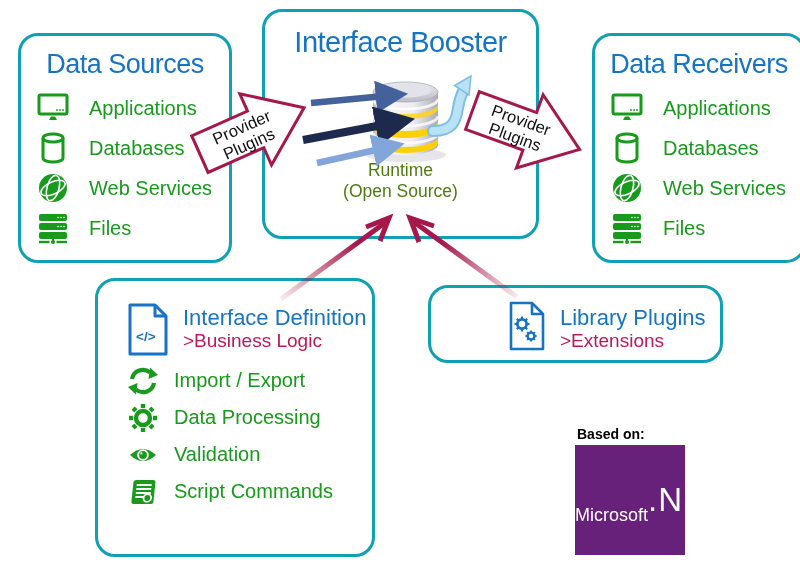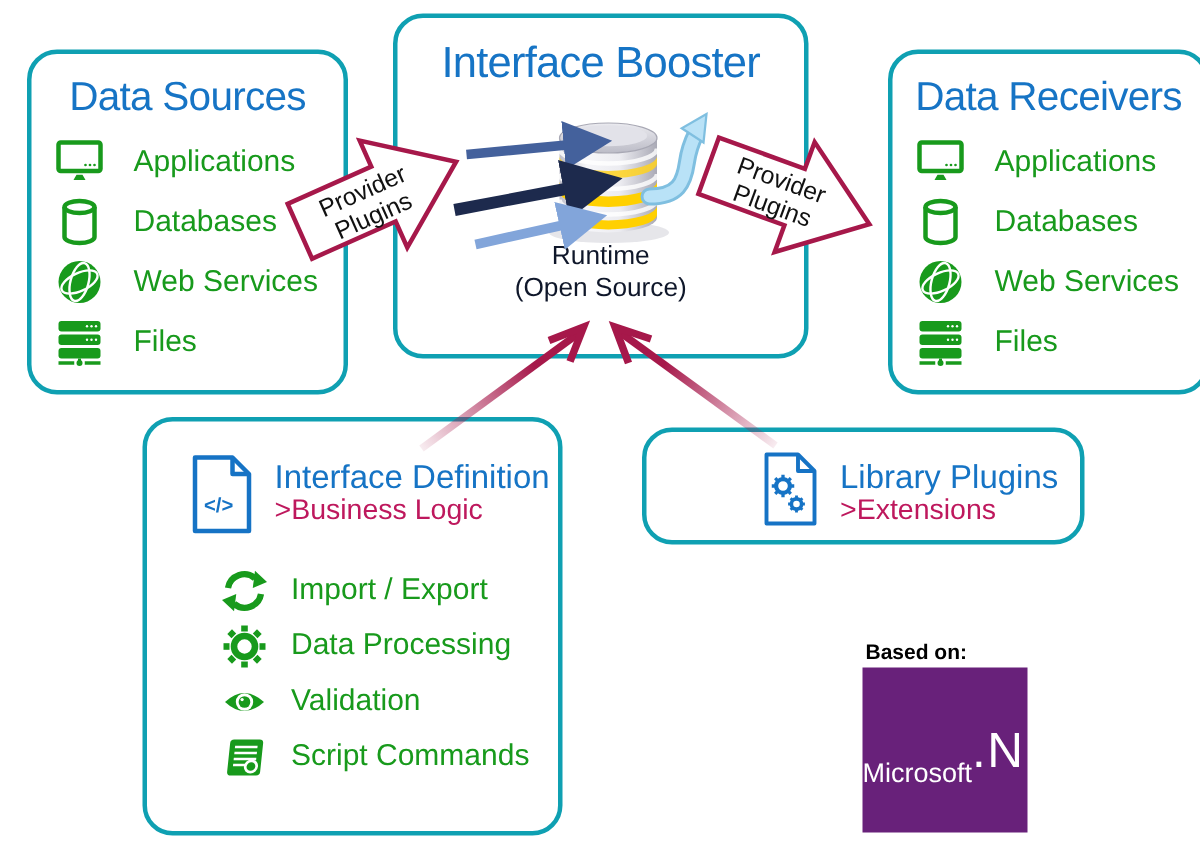--- a/index.html
+++ b/index.html
@@ -27,31 +27,31 @@
   .g-row{display:flex;align-items:center;height:40px;padding-left:15px;}
   .gicon{width:34px;height:34px;flex:0 0 34px;}
   .g-label{color:#189A1C;font-size:20px;margin-left:19px;white-space:nowrap;text-align:right;}
 
   .def-header{display:flex;align-items:flex-start;margin:22px 0 0 30px;}
   .doc-icon{flex:0 0 auto;}
   .def-titles{margin-left:15px;margin-top:2px;}
   .def-title{color:#1674C5;font-size:22px;line-height:25px;white-space:nowrap;}
   .def-subtitle{color:#be185d;font-size:19px;line-height:22px;white-space:nowrap;}
 
-  .d-list{margin-top:19px;padding-left:20px;}
+  .d-list{margin-top:6px;}
   .d-row{display:flex;align-items:center;height:37px;padding-left:30px;}
   .dicon{width:30px;height:30px;flex:0 0 30px;}
   .d-label{color:#189A1C;font-size:20px;margin-left:16px;white-space:nowrap;}
 
   #lib-header{margin:13px 0 0 30px;padding-left:48px;}
   #lib-header .def-titles{margin-top:4px;}
 
   #runtime{
     position:absolute;left:262px;top:160px;width:277px;text-align:center;
-    font-size:17.5px;line-height:21px;color:#0f172a;
+    font-size:17.5px;line-height:21px;color:#4d7c0f;
   }
 
   #based-on{
     position:absolute;left:577px;top:426px;font-size:14px;font-weight:bold;color:#000;
   }
   #net-logo{
     position:absolute;left:575px;top:445px;width:110px;height:110px;background:#68217A;
     display:flex;align-items:center;justify-content:flex-start;
   }
   #net-logo .ms{color:#fff;font-size:18px;line-height:20px;margin-top:30px;}

